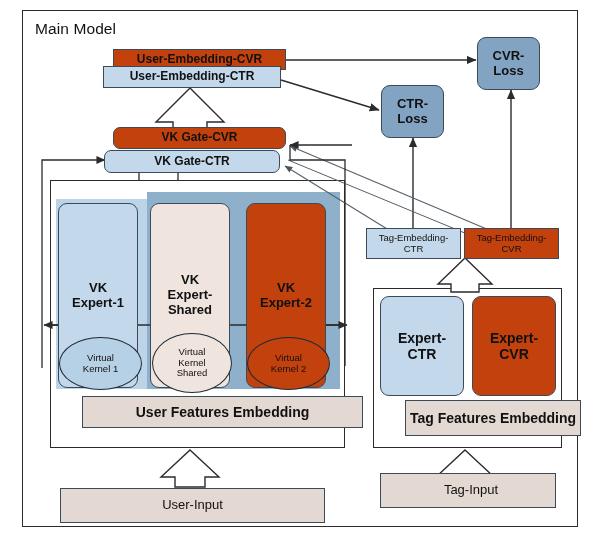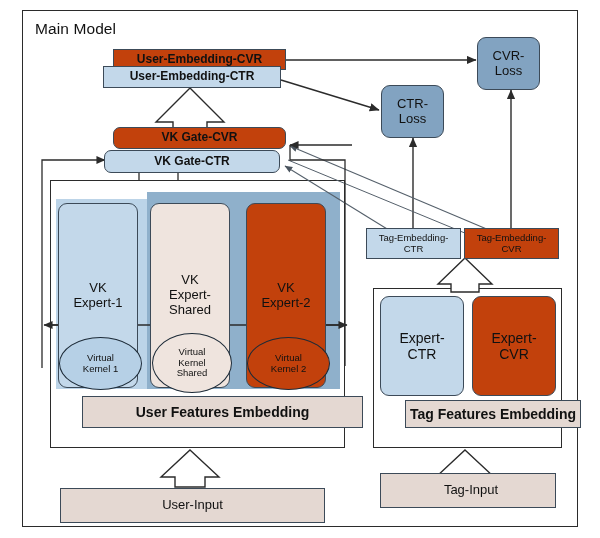--- a/index.html
+++ b/index.html
@@ -23,21 +23,21 @@
 
   
   .node{
     display:flex;align-items:center;justify-content:center;
     text-align:center;
     border:1.2px solid #3c4a58;
     color:#111;
     line-height:1.15;
   }
   .node.rect{border-radius:0;}
-  .node.round{border-radius:9px;}
+  .node.round{border-radius:9px;font-weight:bold;}
   .node.pill{border-radius:7px;}
   .c-mid    {background:#c2410c;}
   .c-light  {background:#c3d8ea;}
   .c-light2 {background:#b6d0e6;}
   .c-beige  {background:#e4d8d2;}
   .c-beige2 {background:#efe4de;}
   .c-loss   {background:#82a3c1;}
   .f12b{font-size:12px;font-weight:bold;}
   .f13{font-size:13px;}
   .f135b{font-size:14px;font-weight:bold;margin-left:25px;}
@@ -193,20 +193,20 @@
   <div class="abs node round c-light f14" style="left:380px;top:296px;width:84px;height:100px;flex-direction:column;">
     <span>Expert-</span>
     <span>CTR</span>
   </div>
 
   <div class="abs node round c-mid f14" style="left:472px;top:296px;width:84px;height:100px;flex-direction:column;">
     <span>Expert-</span>
     <span>CVR</span>
   </div>
 
-  <div class="abs node rect c-beige f135b" style="left:380px;top:400px;width:176px;height:28px;">Tag Features Embedding</div>
+  <div class="abs node rect c-beige f135b" style="left:380px;top:400px;width:176px;height:36px;">Tag Features Embedding</div>
 
   <div class="abs node rect c-beige f13" style="left:60px;top:488px;width:265px;height:35px;">User-Input</div>
 
   <div class="abs node rect c-beige f13" style="left:380px;top:473px;width:176px;height:35px;padding-left:6px;">Tag-Input</div>
 
 
 </div>
 
 </body></html>

